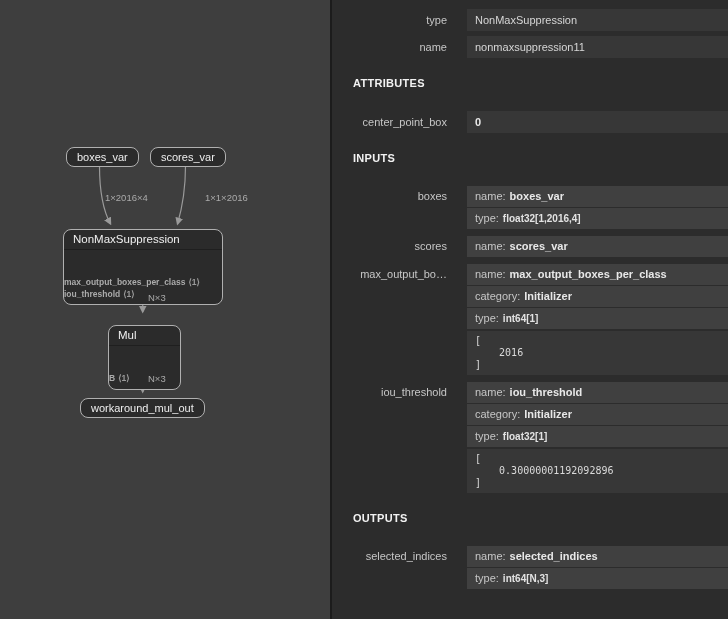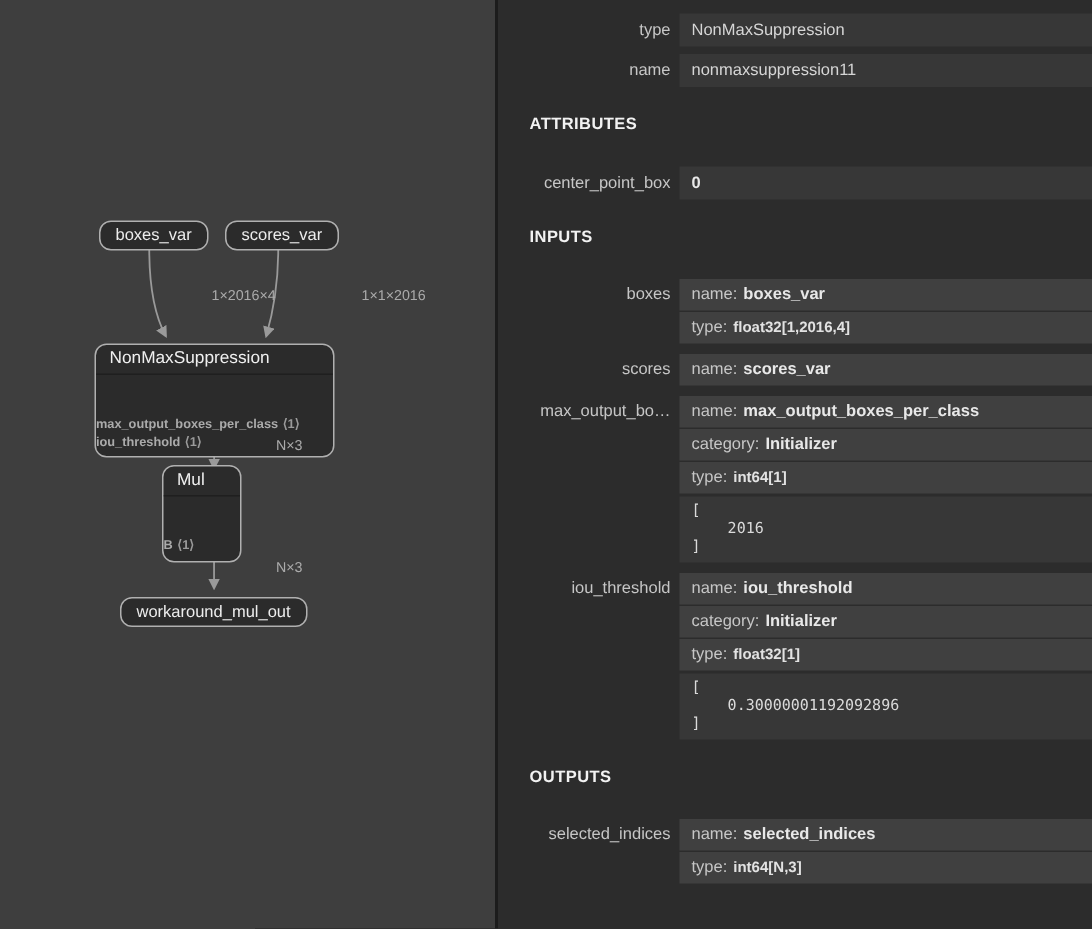--- a/index.html
+++ b/index.html
@@ -32,21 +32,20 @@
   .op-node { padding:0; overflow:hidden; }
   .op-header { padding:2px 9px; font-size:11.5px; line-height:15px; color:#f0f0f0; border-bottom:1px solid #1f1f1f; }
   .op-attrs { padding:2px 0 4px;margin-top:25px; }
   .op-attr { font-size:8.5px; font-weight:bold; color:#ababab; line-height:11.5px; }
   .op-attr .dim { color:#9a9a9a; margin-left:3px; }
   .edge-label {
     position:absolute;
     font-size:9.5px;
     color:#aaaaaa;
     white-space:nowrap;
-    margin-left:36px;
   }
 
   
   .divider { width:2px; height:619px; background:#1c1c1c; flex-shrink:0; }
 
   
   .sidebar {
     flex:1; height:619px;
     background:#2c2c2c;
     padding-top:9px;
@@ -55,21 +54,21 @@
   .section-header {
     font-size:11px; font-weight:bold; color:#f2f2f2;
     letter-spacing:0.3px;
     margin:19px 0 21px 21px;
     line-height:13px;
   }
   .prop-row { display:flex; margin-bottom:5px; }
   .prop-label, .group-label {
     width:115px; flex-shrink:0;
     text-align:right;
-    margin-right:6px;
+    margin-right:20px;
     font-size:11px; color:#c6c6c6;
     line-height:22px;
     white-space:nowrap; overflow:hidden;
   }
   .group-label { line-height:21px;padding-left:20px; }
   .prop-value-box {
     flex:1;
     background:#373737;
     font-size:11px; color:#d6d6d6;
     line-height:22px;
@@ -130,21 +129,21 @@
   <div class="gnode op-node" style="left:63px; top:229px; width:160px;">
     <div class="op-header">NonMaxSuppression</div>
     <div class="op-attrs">
       <div class="op-attr"><span>max_output_boxes_per_class</span><span class="dim">⟨1⟩</span></div>
       <div class="op-attr"><span>iou_threshold</span><span class="dim">⟨1⟩</span></div>
     </div>
   </div>
 
   <span class="edge-label" style="left:148px; top:292px;">N×3</span>
 
-  <div class="gnode op-node" style="left:108px; top:310px; width:53px;">
+  <div class="gnode op-node" style="left:108px; top:325px; width:73px;">
     <div class="op-header">Mul</div>
     <div class="op-attrs">
       <div class="op-attr"><span>B</span><span class="dim">⟨1⟩</span></div>
     </div>
   </div>
 
   <span class="edge-label" style="left:148px; top:373px;">N×3</span>
 
   <div class="gnode io-node" style="left:80px; top:398px;">workaround_mul_out</div>
 </div>

